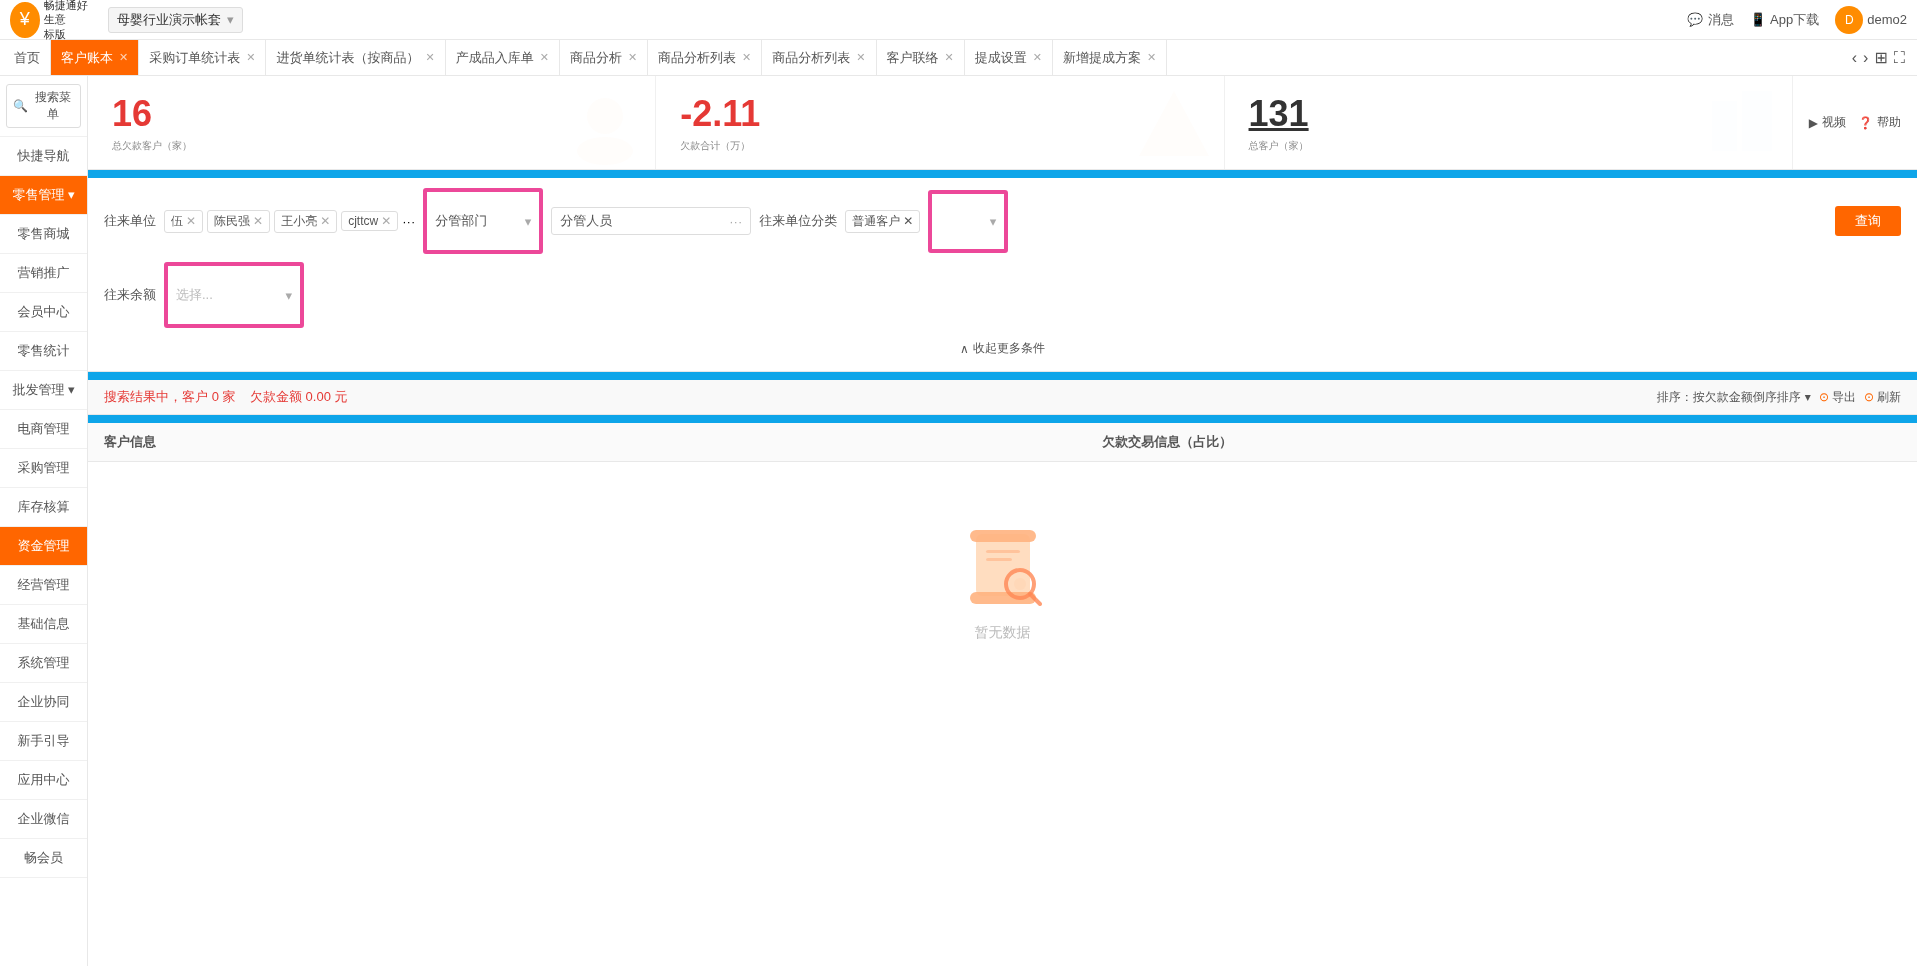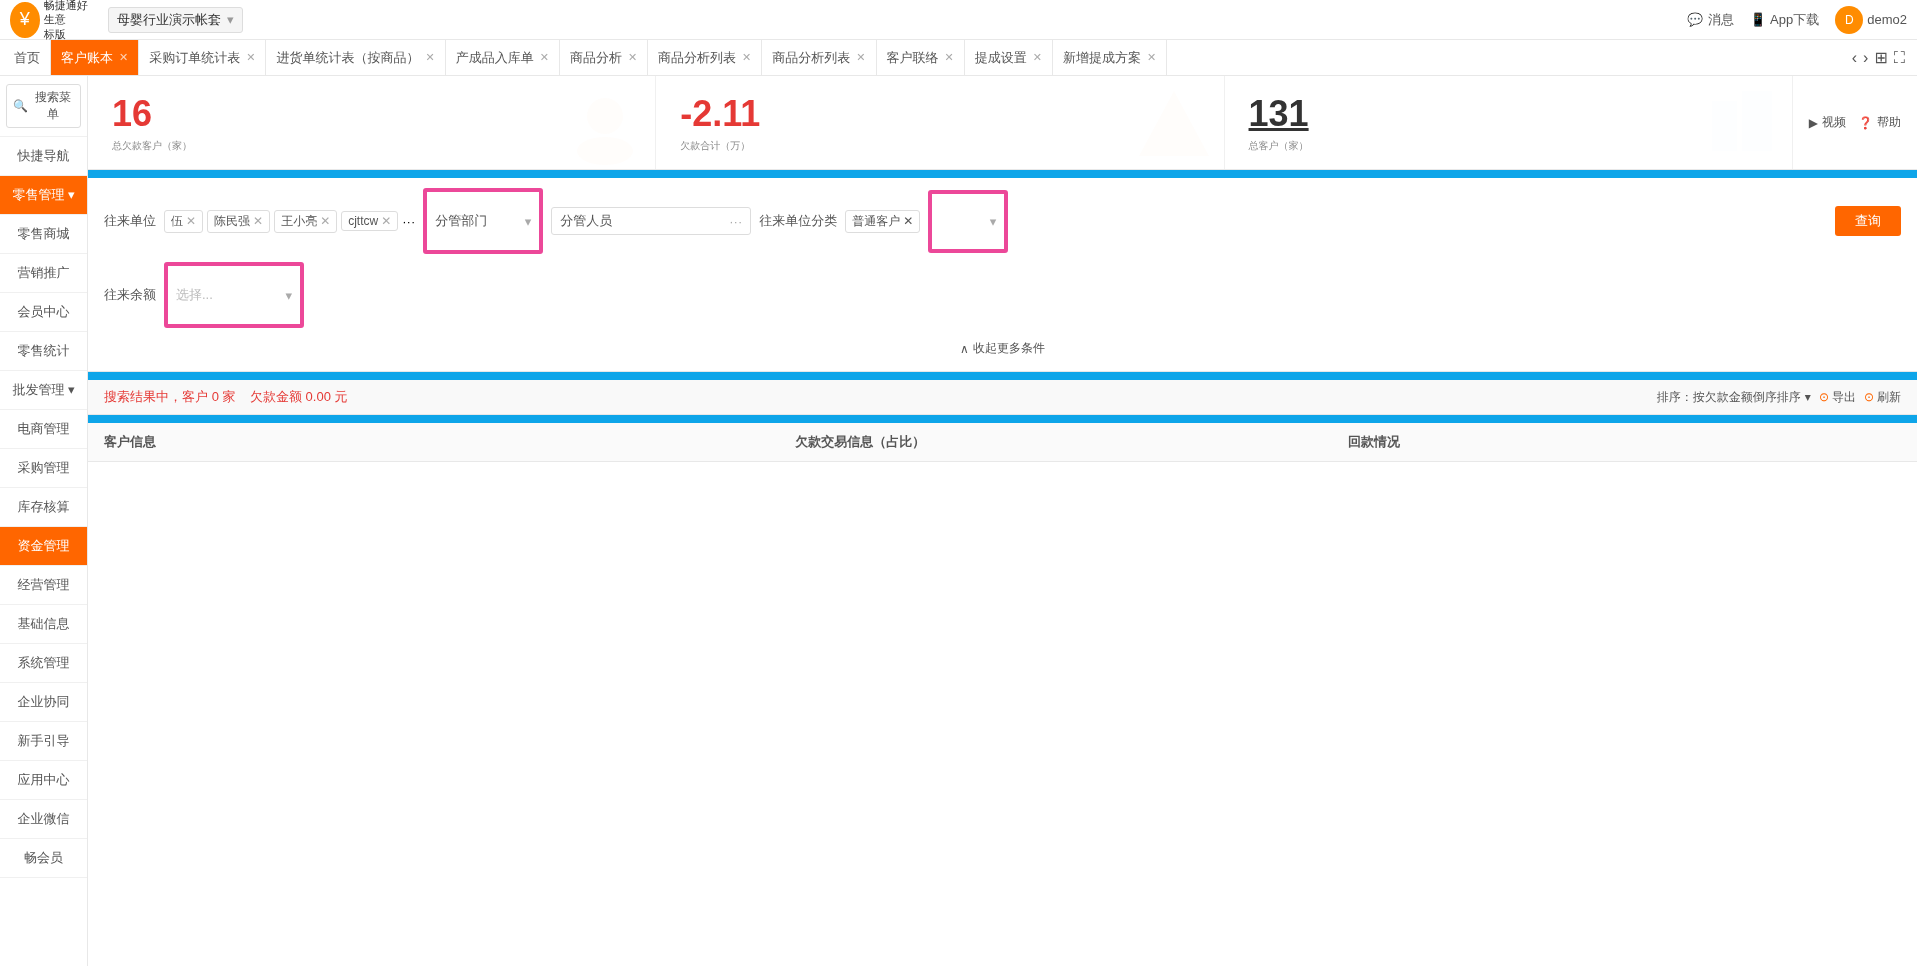--- a/index.html
+++ b/index.html
@@ -434,21 +434,40 @@
     </div>
 
     <div class="data-table">
       <div class="table-header">
         <div class="table-col col-info">
           <span>客户信息</span>
         </div>
         <div class="table-col col-debt">
           <span>欠款交易信息（占比）</span>
         </div>
-        <div class="table-col col-repay">
-          <span>回款情况</span>
-        </div>
-      </div>
-
+      </div>
+
+      <div class="empty-state">
+        <div style="position:relative;width:90px;height:90px;margin-bottom:12px;">
+          
+          <svg width="90" height="90" viewBox="0 0 90 90">
+
+            <rect x="18" y="12" width="54" height="62" rx="6" fill="#ffd4b0" opacity="0.8"></rect>
+
+            <rect x="12" y="8" width="66" height="12" rx="6" fill="#ffb380" opacity="0.9"></rect>
+
+            <rect x="12" y="70" width="66" height="12" rx="6" fill="#ffb380" opacity="0.9"></rect>
+
+            <rect x="28" y="28" width="34" height="3" rx="2" fill="#ffaa77" opacity="0.5"></rect>
+            <rect x="28" y="36" width="26" height="3" rx="2" fill="#ffaa77" opacity="0.5"></rect>
+
+            <circle cx="62" cy="62" r="14" fill="none" stroke="#ff8855" stroke-width="4" opacity="0.8"></circle>
+            <line x1="72" y1="72" x2="82" y2="82" stroke="#ff8855" stroke-width="4" stroke-linecap="round" opacity="0.8"></line>
+
+            <circle cx="62" cy="62" r="6" fill="#ffd4b0" opacity="0.5"></circle>
+          </svg>
+        </div>
+        <div class="empty-text">暂无数据</div>
+      </div>
     </div>
 
   </div>
 </div>
 
 </body></html>

